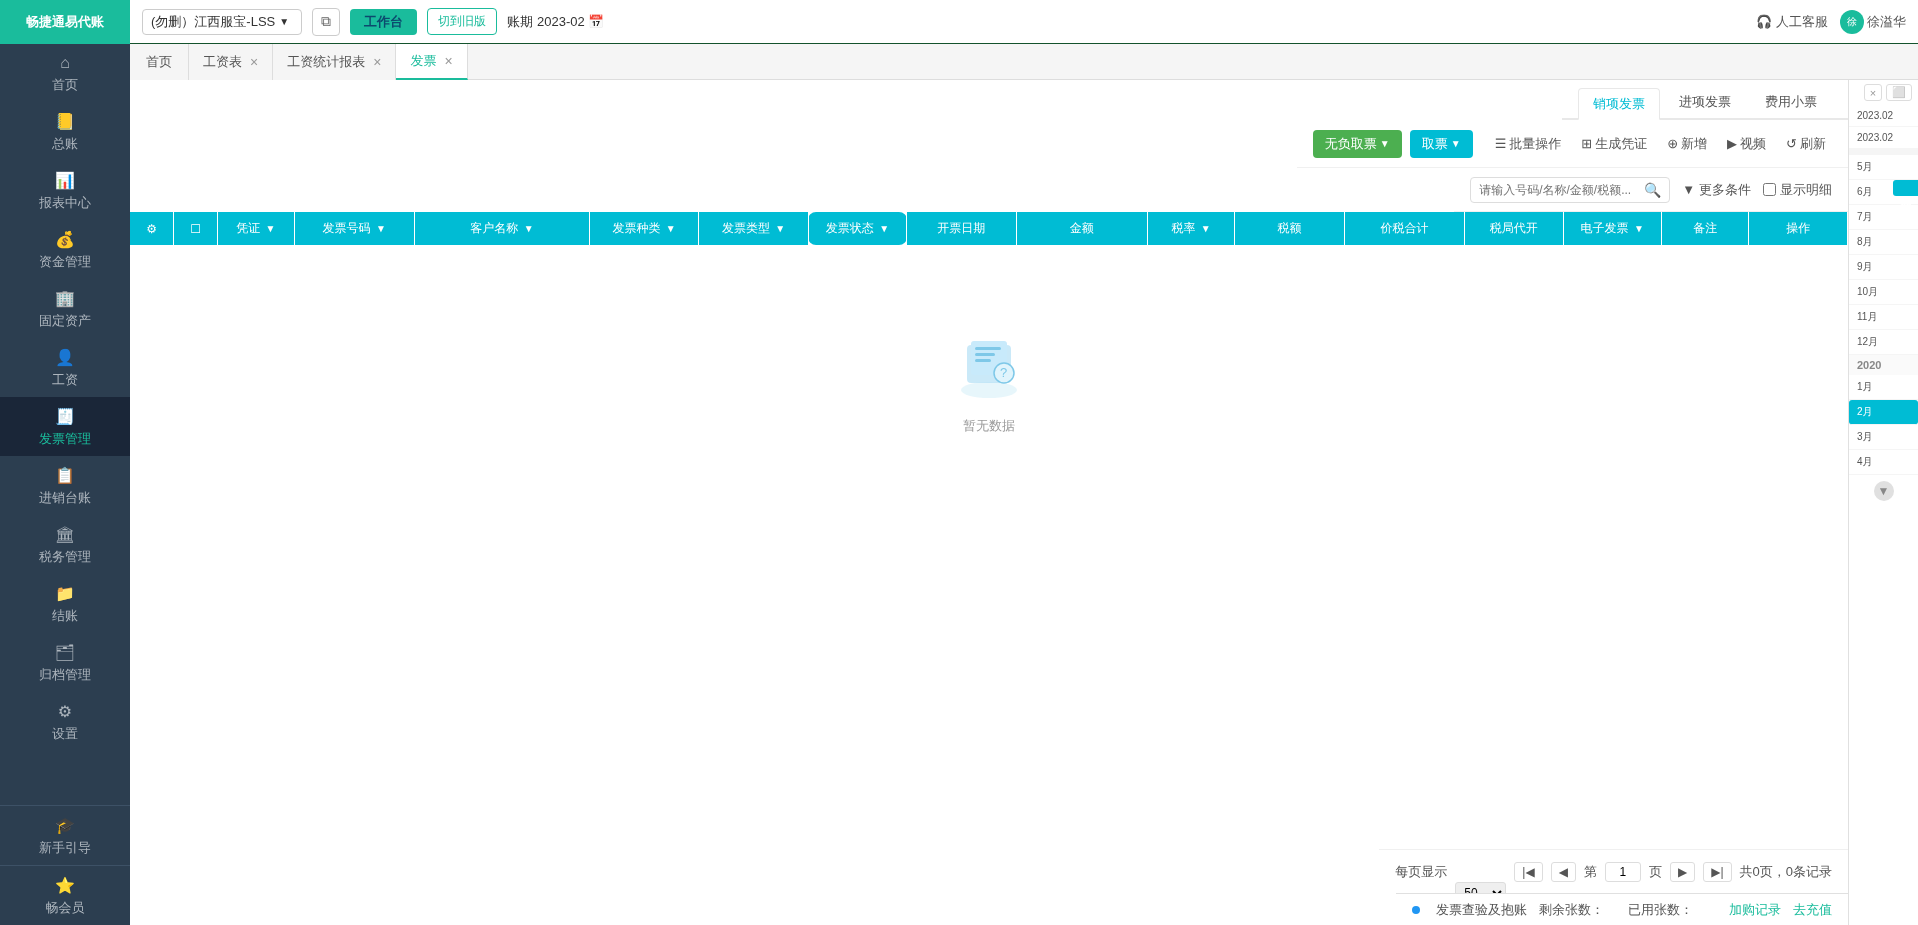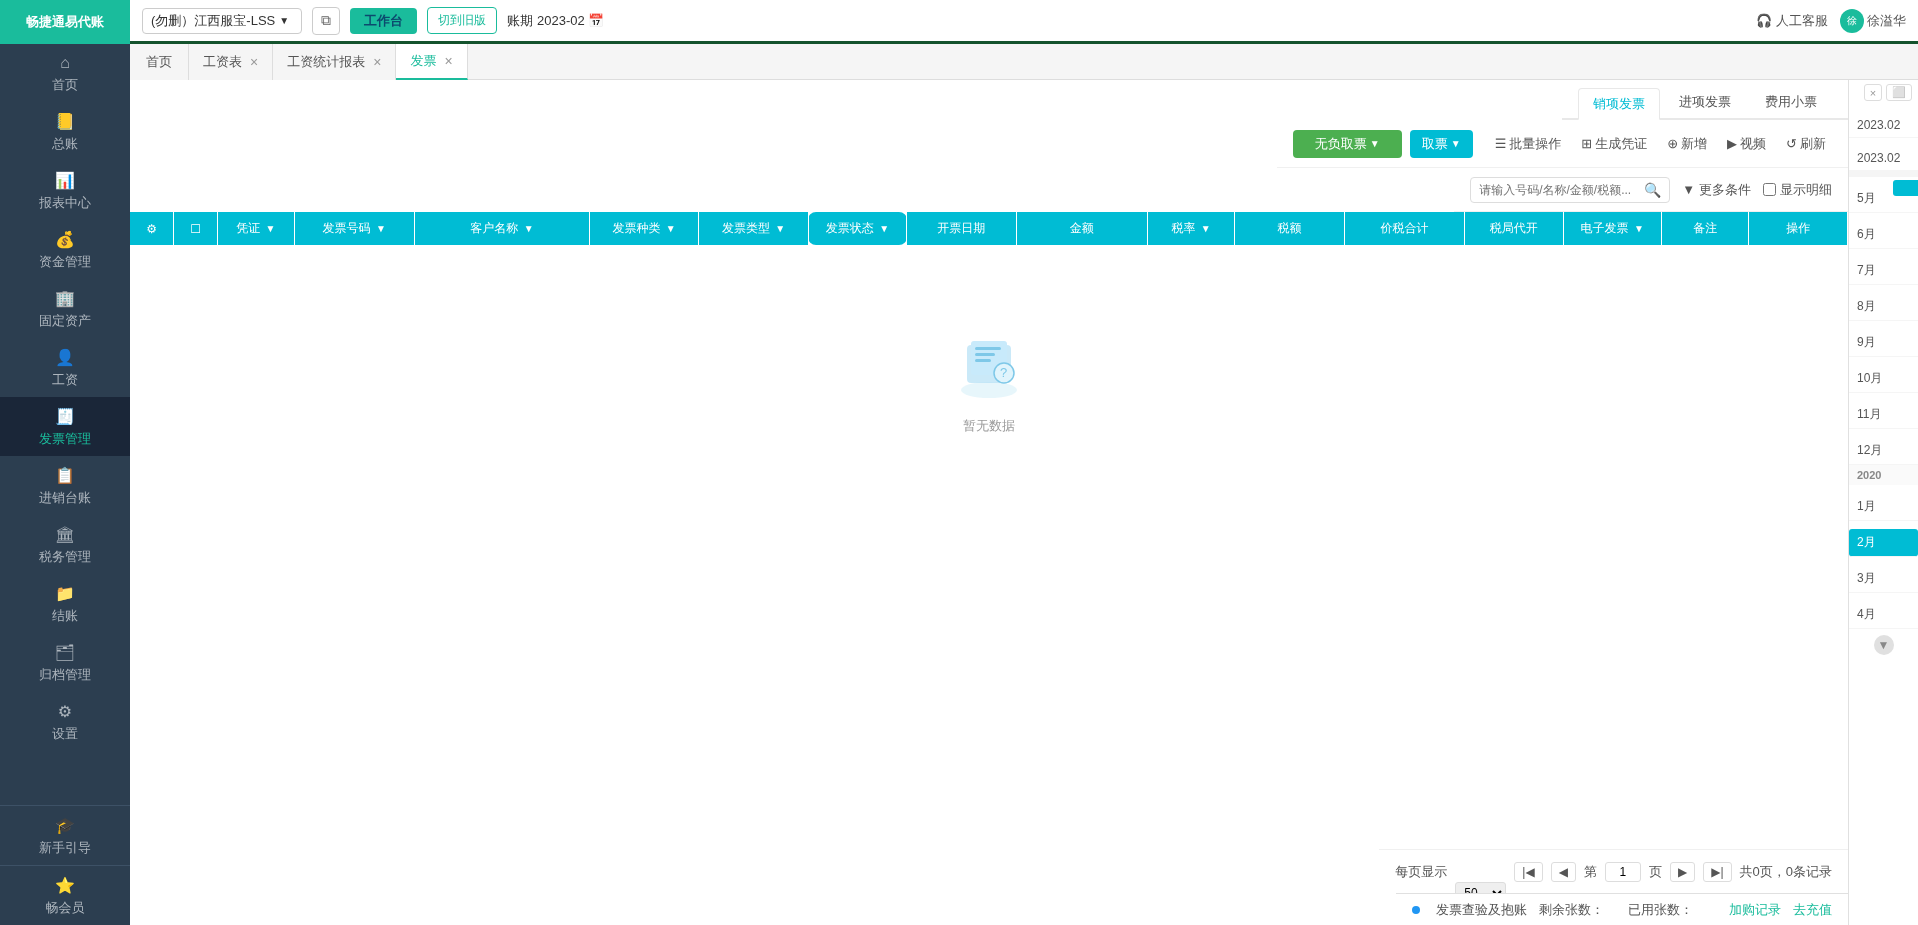--- a/index.html
+++ b/index.html
@@ -11,21 +11,21 @@
     .sidebar-item { display: flex; flex-direction: column; align-items: center; padding: 10px 0 8px; cursor: pointer; color: #adb5bd; font-size: 12px; gap: 4px; }
     .sidebar-item.active { background: #1a2638; color: #1abc9c; }
     .sidebar-item .icon { font-size: 16px; }
     .sidebar-bottom { margin-top: auto; }
     .sidebar-bottom .sidebar-item { border-top: 1px solid #3d5166; }
 
     
     .main { flex: 1; display: flex; flex-direction: column; overflow: hidden; }
 
     
-    .header { height: 44px; background: #fff; display: flex; align-items: center; padding: 0 12px; border-bottom: 3px solid #14532d; gap: 10px; flex-shrink: 0; }
+    .header { height: 44px; background: #fff; display: flex; align-items: center; padding: 0 12px; border-bottom: 1px solid #14532d; gap: 10px; flex-shrink: 0; }
     .header-company { border: 1px solid #ccc; border-radius: 4px; padding: 3px 8px; font-size: 12px; color: #333; display: flex; align-items: center; gap: 4px; min-width: 160px; }
     .header-copy-btn { width: 28px; height: 28px; border: 1px solid #ccc; border-radius: 4px; display: flex; align-items: center; justify-content: center; cursor: pointer; color: #666; font-size: 14px; }
     .header-workbench { background: #1abc9c; color: #0c4a6e; border: none; border-radius: 4px; padding: 4px 14px; cursor: pointer; font-size: 13px; font-weight: bold; }
     .header-switch { border: 1px solid #1abc9c; color: #1abc9c; border-radius: 4px; padding: 4px 10px; background: white; cursor: pointer; font-size: 12px; }
     .header-period { display: flex; align-items: center; gap: 4px; color: #333; font-size: 12px; }
     .header-right { margin-left: auto; display: flex; align-items: center; gap: 12px; color: #555; font-size: 12px; }
     .header-right span { cursor: pointer; display: flex; align-items: center; gap: 3px; }
     .avatar { width: 24px; height: 24px; border-radius: 50%; background: #1abc9c; display: inline-flex; align-items: center; justify-content: center; color: white; font-size: 10px; }
 
     
@@ -42,21 +42,21 @@
     .invoice-panel { flex: 1; display: flex; flex-direction: column; overflow: hidden; background: #fff; align-items: flex-end; }
 
     
     .sub-tabs { height: 40px; display: flex; align-items: flex-end; padding: 0 16px; border-bottom: 2px solid #e8e8e8; flex-shrink: 0; gap: 4px; }
     .sub-tab { padding: 6px 14px; font-size: 13px; color: #555; cursor: pointer; border: 1px solid transparent; border-radius: 4px 4px 0 0; }
     .sub-tab.active { color: #00bcd4; border-color: #e8e8e8; border-bottom-color: #fff; background: #fff; margin-bottom: -2px; }
 
     
     .toolbar { height: 48px; display: flex; align-items: center; padding: 0 16px; gap: 8px; flex-shrink: 0; border-bottom: 1px solid #f0f0f0; }
     .toolbar-right { margin-left: auto; display: flex; align-items: center; gap: 8px; }
-    .btn-green { background: #4caf50; color: white; border: none; border-radius: 4px; padding: 5px 22px; cursor: pointer; font-size: 12px; display: flex; align-items: center; gap: 3px; }
+    .btn-green { background: #4caf50; color: white; border: none; border-radius: 4px; padding: 5px 12px; cursor: pointer; font-size: 12px; display: flex; align-items: center; gap: 3px; }
     .btn-teal { background: #00bcd4; color: white; border: none; border-radius: 4px; padding: 5px 12px; cursor: pointer; font-size: 12px; display: flex; align-items: center; gap: 3px; }
     .btn-text { background: none; border: none; color: #555; cursor: pointer; font-size: 12px; display: flex; align-items: center; gap: 3px; padding: 5px 6px; }
 
     
     .filter-bar { height: 44px; display: flex; align-items: center; padding: 0 16px; gap: 12px; flex-shrink: 0; border-bottom: 1px solid #f0f0f0; }
     .search-input { border: 1px solid #ddd; border-radius: 4px; padding: 5px 28px 5px 8px; font-size: 12px; width: 200px; color: #737373; outline: none; }
     .search-wrap { position: relative; display: inline-flex; align-items: center; }
     .search-icon { position: absolute; right: 8px; color: #aaa; font-size: 14px; }
     .filter-more { display: flex; align-items: center; gap: 4px; color: #555; cursor: pointer; font-size: 12px; }
     .filter-checkbox { display: flex; align-items: center; gap: 4px; color: #555; font-size: 12px; cursor: pointer; }
@@ -78,21 +78,21 @@
     .page-btn { border: 1px solid #ddd; background: white; border-radius: 3px; padding: 2px 7px; cursor: pointer; color: #555; font-size: 12px; }
     .page-input { border: 1px solid #ddd; border-radius: 3px; width: 36px; text-align: center; padding: 2px; font-size: 12px; }
 
     
     .footer-bar { height: 32px; background: #fff; border-top: 1px solid #e0e0e0; display: flex; align-items: center; padding: 0 16px; gap: 12px; font-size: 12px; color: #555; flex-shrink: 0; }
     .footer-link { color: #1abc9c; cursor: pointer; }
     .dot-blue { display: inline-block; width: 8px; height: 8px; background: #2196f3; border-radius: 50%; margin-right: 4px; }
 
     
     .date-panel { width: 70px; background: #fff; border-left: 1px solid #e0e0e0; display: flex; flex-direction: column; overflow: hidden; flex-shrink: 0; }
-    .date-item { padding: 5px 8px; font-size: 12px; color: #555; cursor: pointer; white-space: nowrap; border-bottom: 1px solid #f5f5f5; margin-top: 8px; }
+    .date-item { padding: 5px 8px; font-size: 10px; color: #555; cursor: pointer; white-space: nowrap; border-bottom: 1px solid #f5f5f5; }
     .date-item.active { background: #00bcd4; color: white; border-radius: 3px; }
     .date-year { padding: 4px 8px; font-size: 11px; color: #888; font-weight: bold; background: #fafafa; }
 
     .chevron { font-size: 10px; }
 
     
     .panel-close-row { display: flex; justify-content: flex-end; padding: 4px 6px; gap: 4px; }
     .panel-ctrl-btn { background: none; border: 1px solid #ddd; border-radius: 3px; cursor: pointer; color: #999; font-size: 11px; padding: 1px 5px; }
   </style>
 </head>

